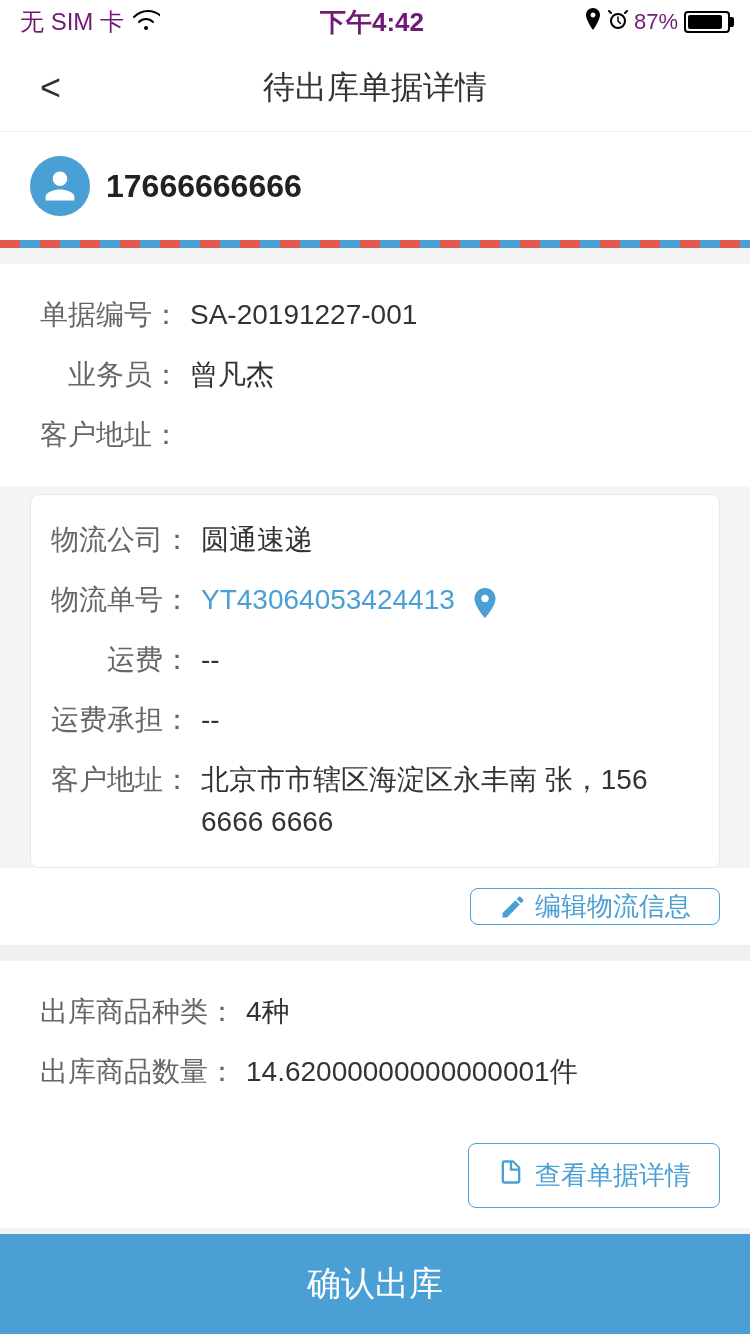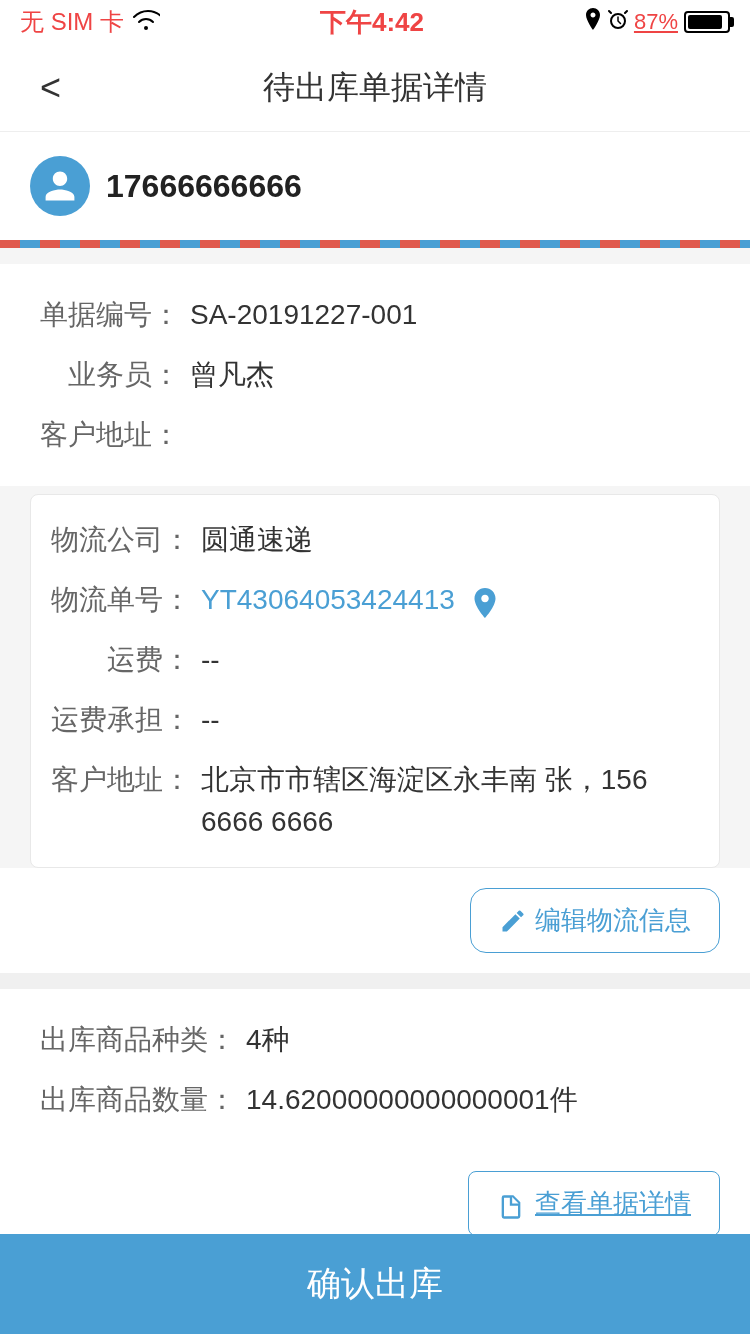--- a/index.html
+++ b/index.html
@@ -15,25 +15,25 @@
 
     
     .status-bar {
       height: 44px;
       background: #fff;
       display: flex;
       align-items: center;
       justify-content: space-between;
       padding: 0 20px;
       font-size: 24px;
-      color: #ef4444;
+      color: #701a75;
     }
     .status-left { display: flex; align-items: center; gap: 8px; }
     .status-center { font-weight: 600; font-size: 26px; }
-    .status-right { display: flex; align-items: center; gap: 6px; font-size: 22px; text-decoration: underline; }
+    .status-right { display: flex; align-items: center; gap: 6px; font-size: 22px; }
 
     
     .nav-bar {
       height: 88px;
       background: #fff;
       display: flex;
       align-items: center;
       padding: 0 30px;
       border-bottom: 1px solid #eee;
       position: relative;
@@ -142,22 +142,22 @@
     .edit-button {
       display: flex;
       justify-content: flex-end;
       padding: 20px 30px;
       background: #fff;
     }
     .btn-edit {
       border: 1px solid #4a9fd4;
       color: #4a9fd4;
       background: #fff;
-      padding: 14px 28px;
-      border-radius: 16px;
+      padding: 0 28px;
+      border-radius: 8px;
       font-size: 26px;
       display: flex;
       align-items: center;
       gap: 8px;
       cursor: pointer;
     }
     .btn-edit svg { width: 28px; height: 28px; fill: #4a9fd4; }
 
     
     .section-separator {
@@ -173,24 +173,23 @@
       background: #fff;
     }
     .btn-view {
       border: 1px solid #4a9fd4;
       color: #4a9fd4;
       background: #fff;
       padding: 14px 28px;
       border-radius: 8px;
       font-size: 26px;
       display: flex;
-      align-items: flex-end;
+      align-items: flex-start;
       gap: 10px;
       cursor: pointer;
-      text-decoration: underline;
     }
     .btn-view svg { width: 28px; height: 28px; fill: #4a9fd4; }
 
     
     .bottom-spacer {
       height: 200px;
       background: #f5f5f5;
     }
 
     

